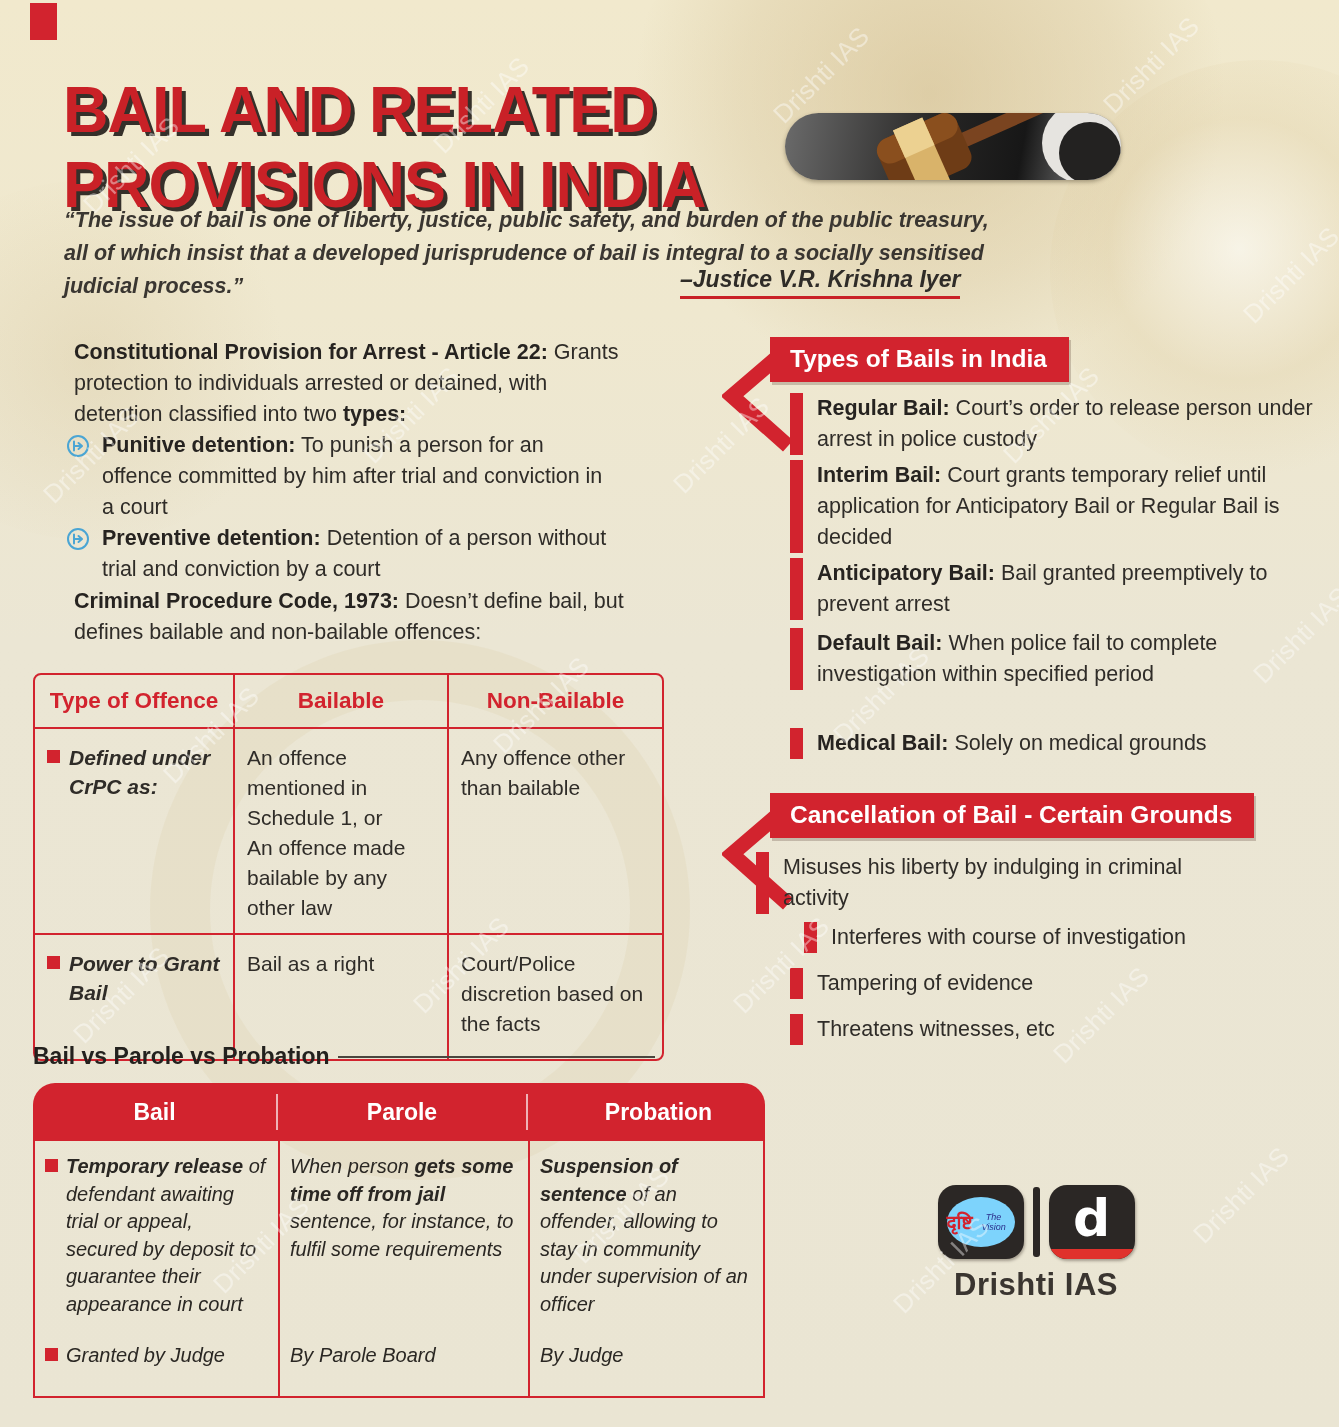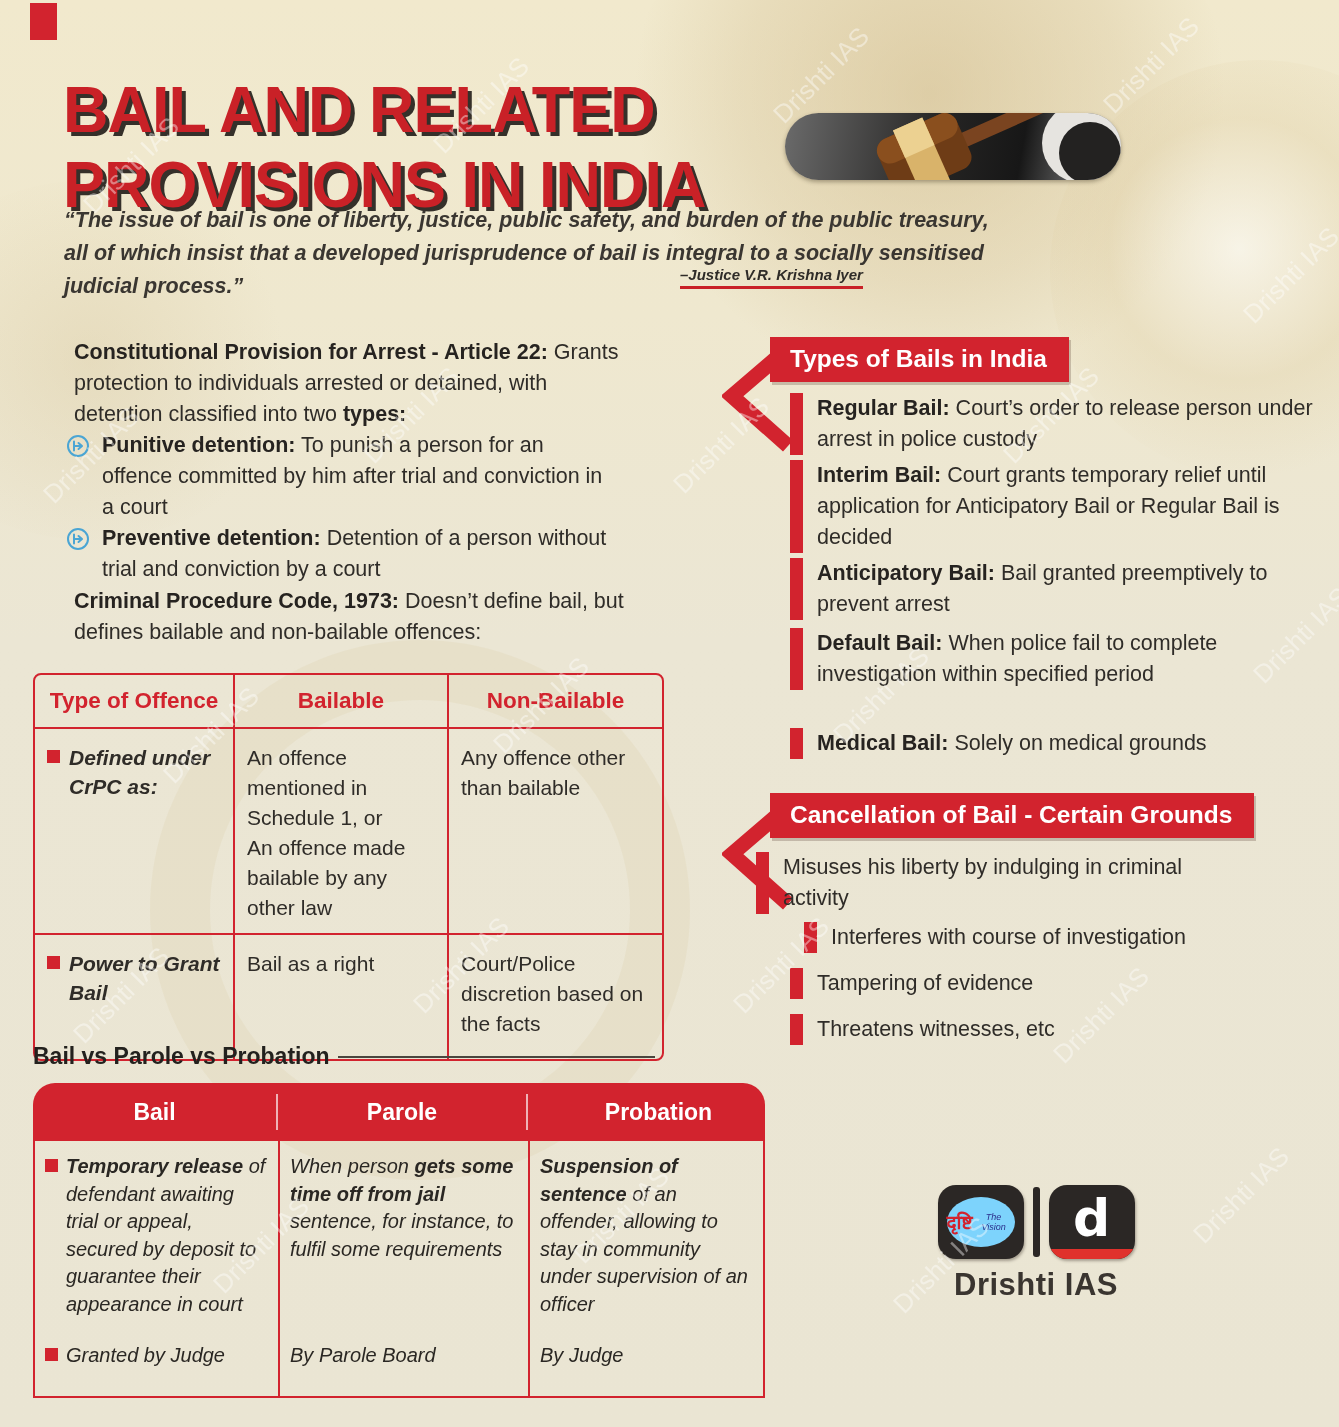--- a/index.html
+++ b/index.html
@@ -24,21 +24,21 @@
   .corner-mark{position:absolute;left:30px;top:3px;width:27px;height:37px;background:#d2232e;z-index:2;}
 
   
   .title{position:absolute;left:63px;top:30px;z-index:2;line-height:72px;font-weight:bold;
     font-size:63px;letter-spacing:-1px;color:#c92127;text-shadow:4px 4px 0 #35302a;transform:scale(1,1.04);transform-origin:left top;}
   .title span{display:block;}
   .gavel-pill{position:absolute;left:785px;top:113px;width:336px;height:67px;border-radius:34px;z-index:2;overflow:hidden;
     background:linear-gradient(100deg,#6b6b6b 0%,#262524 45%,#171717 70%,#9c9c9c 100%);box-shadow:0 2px 4px rgba(60,50,30,.4);}
   .quote{position:absolute;left:64px;top:182px;width:930px;z-index:2;font-size:21.5px;line-height:33px;
     font-weight:bold;font-style:italic;color:#3a3631;}
-  .attribution{position:absolute;left:680px;top:266px;z-index:2;font-size:15px;font-weight:bold;font-style:italic;
+  .attribution{position:absolute;left:680px;top:266px;z-index:2;font-size:23px;font-weight:bold;font-style:italic;
     color:#2f2c28;border-bottom:3px solid #c92127;padding-bottom:3px;}
 
   
   .bullet-block{position:absolute;z-index:2;display:flex;align-items:flex-end;}
   .rbar{flex:none;width:13px;background:#d2232e;margin-right:14px;}
   .btext{font-size:21.5px;line-height:31px;color:#2f2c28;}
   .btext b{color:#262320;}
   .sub-item{position:absolute;z-index:2;display:flex;align-items:flex-start;}
   .sub-icon{flex:none;width:24px;height:24px;margin:4px 12px 0 0;}
 

